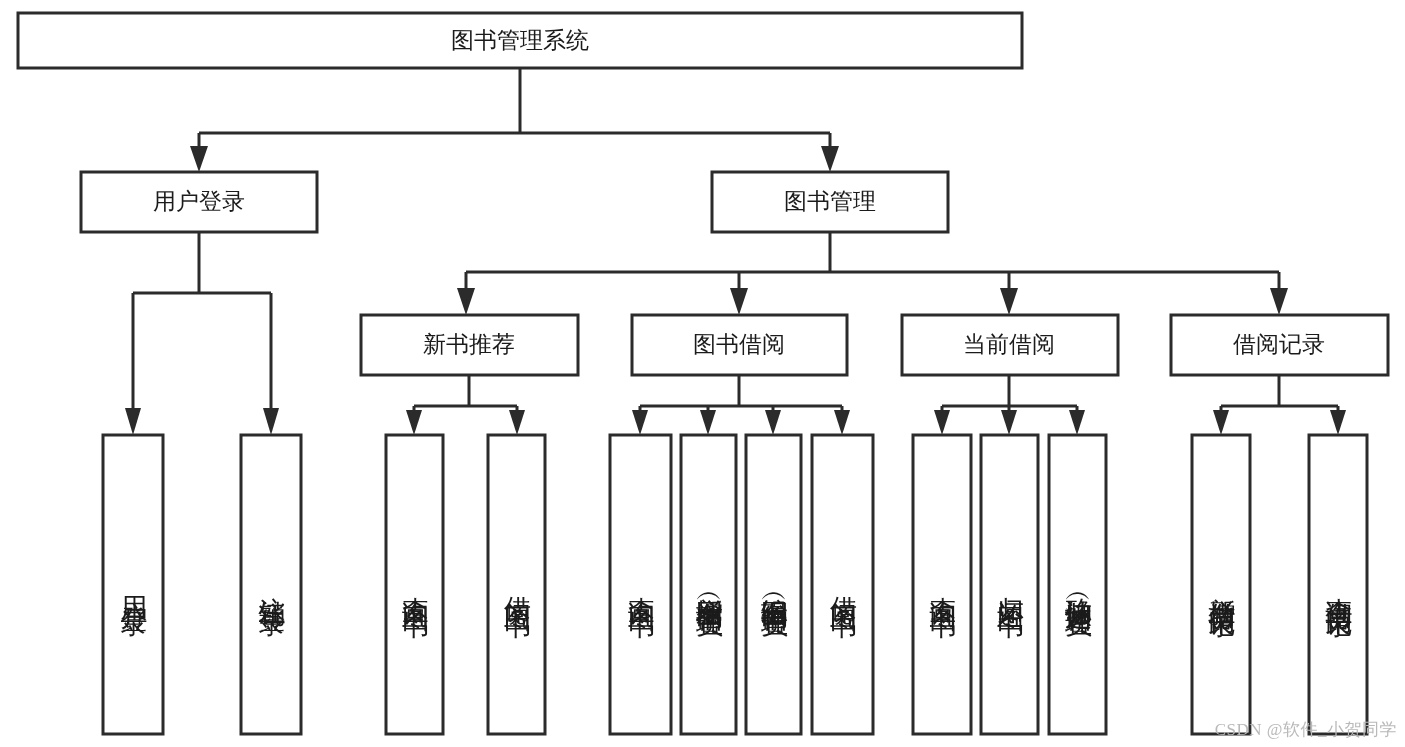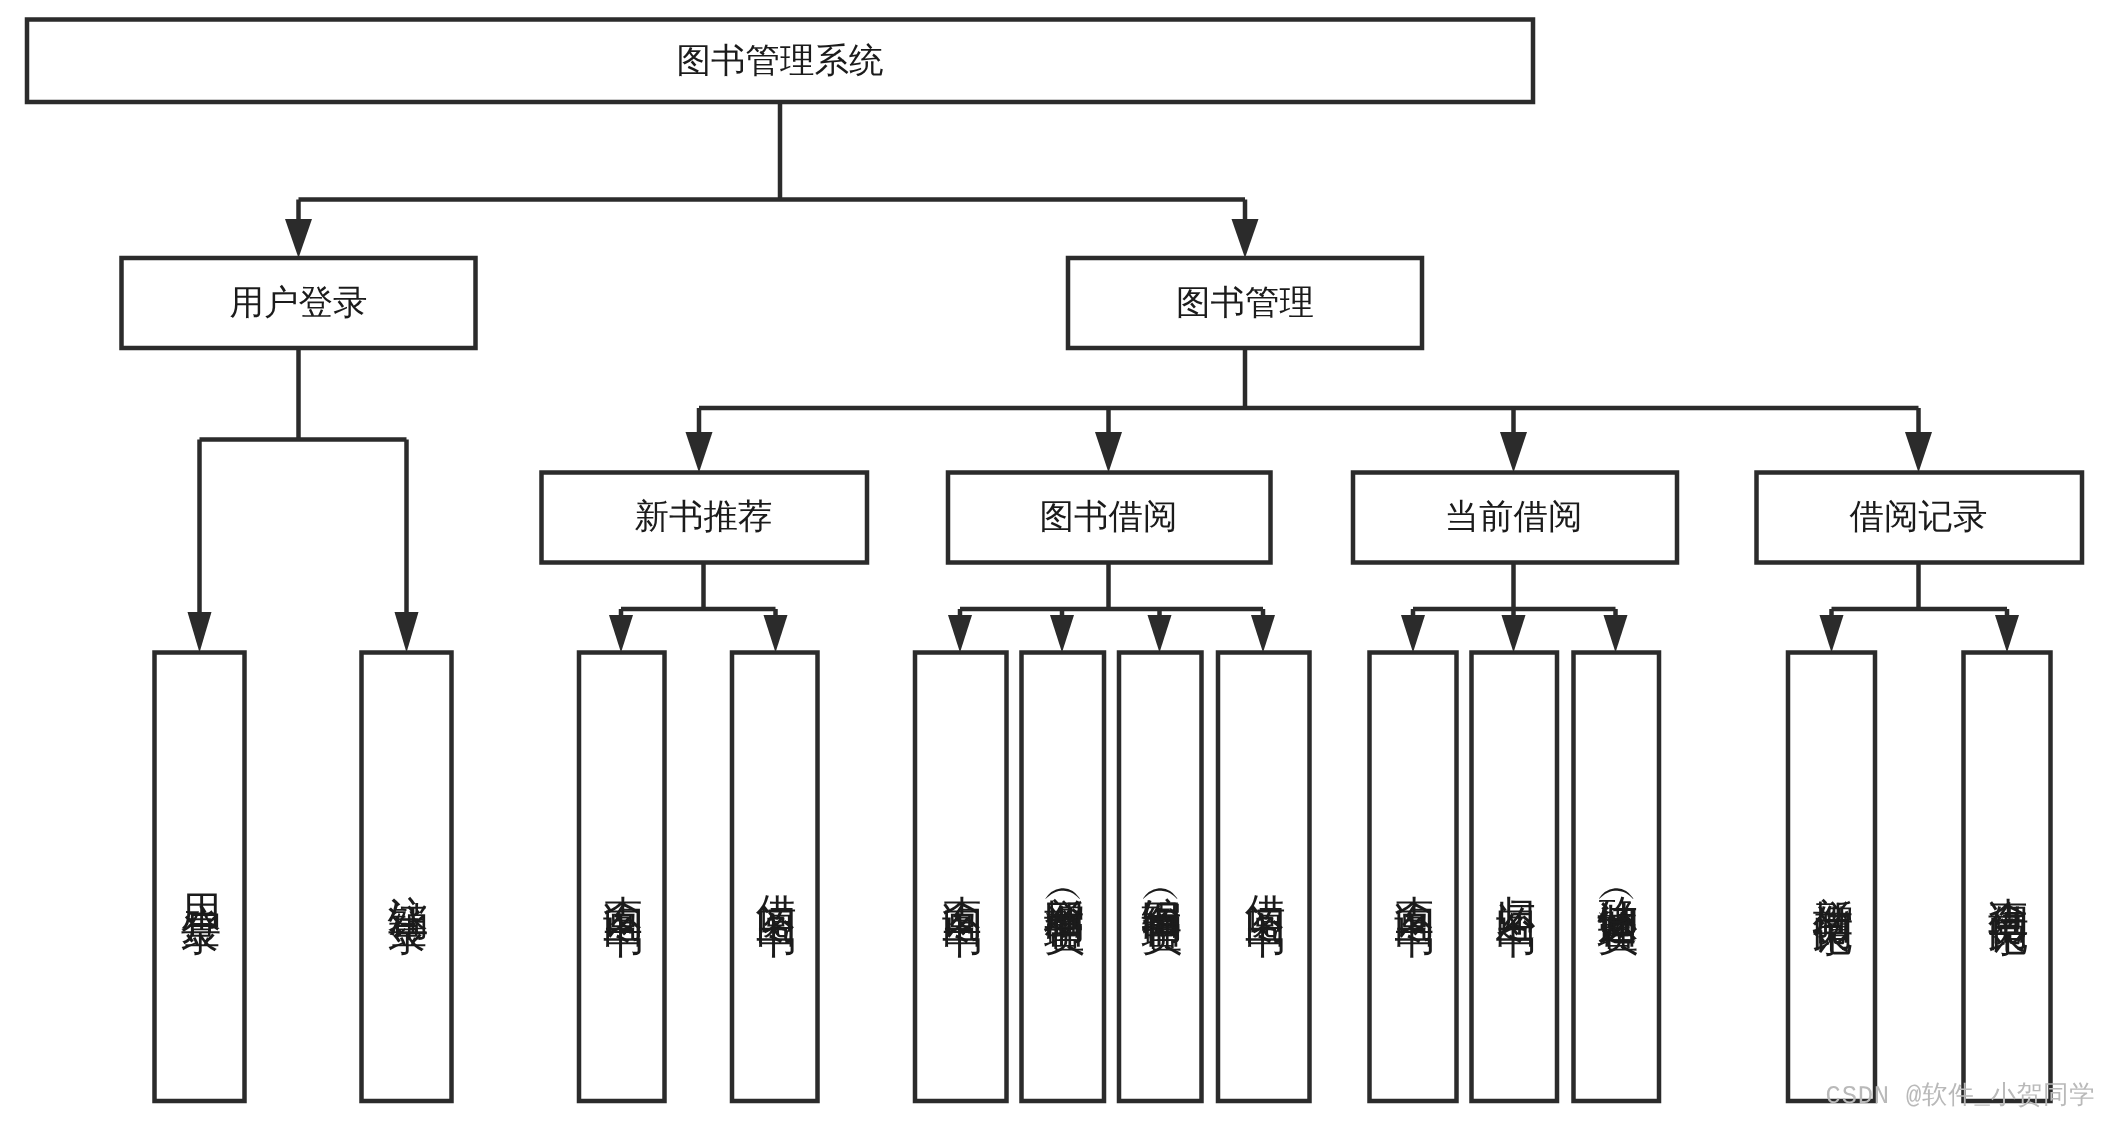--- a/index.html
+++ b/index.html
@@ -70,21 +70,21 @@
     line-height: 1.18;
     letter-spacing: 5px;
     color: #1b1b1b;
     white-space: nowrap;
     text-align: center;
   }
   .watermark {
     position: absolute;
     right: 8px;
     bottom: 6px;
-    font-family: Liberation Mono, monospace;
+    font-family: Liberation Serif, serif;
     font-size: 17px;
     color: #b9b9b9;
     letter-spacing: 0.5px;
     user-select: none;
   }
 </style>
 </head>
 <body>
 
 <div id="diagram-root">

